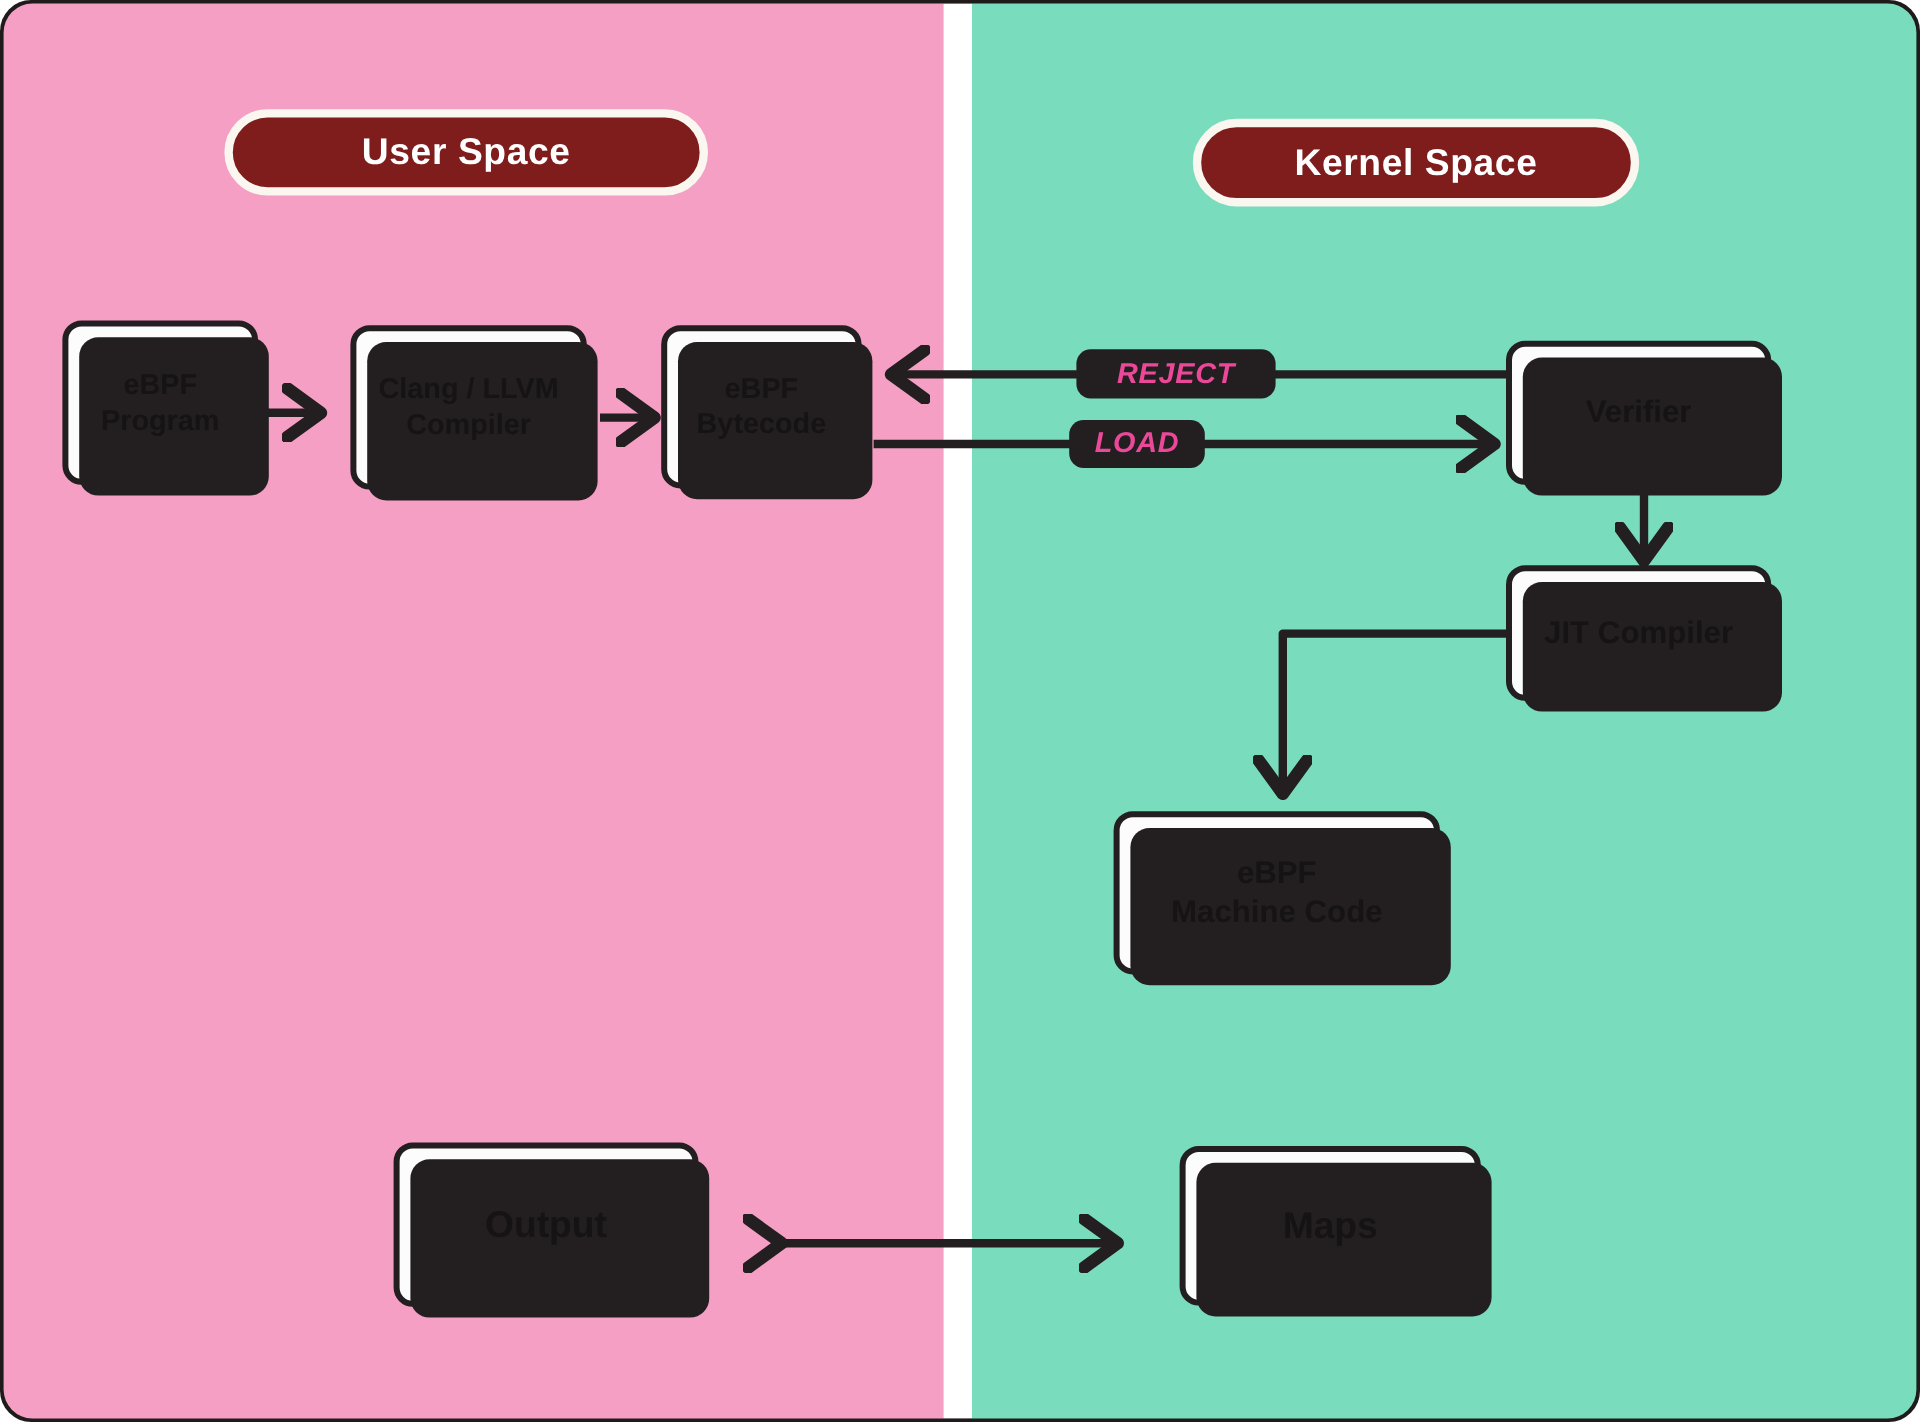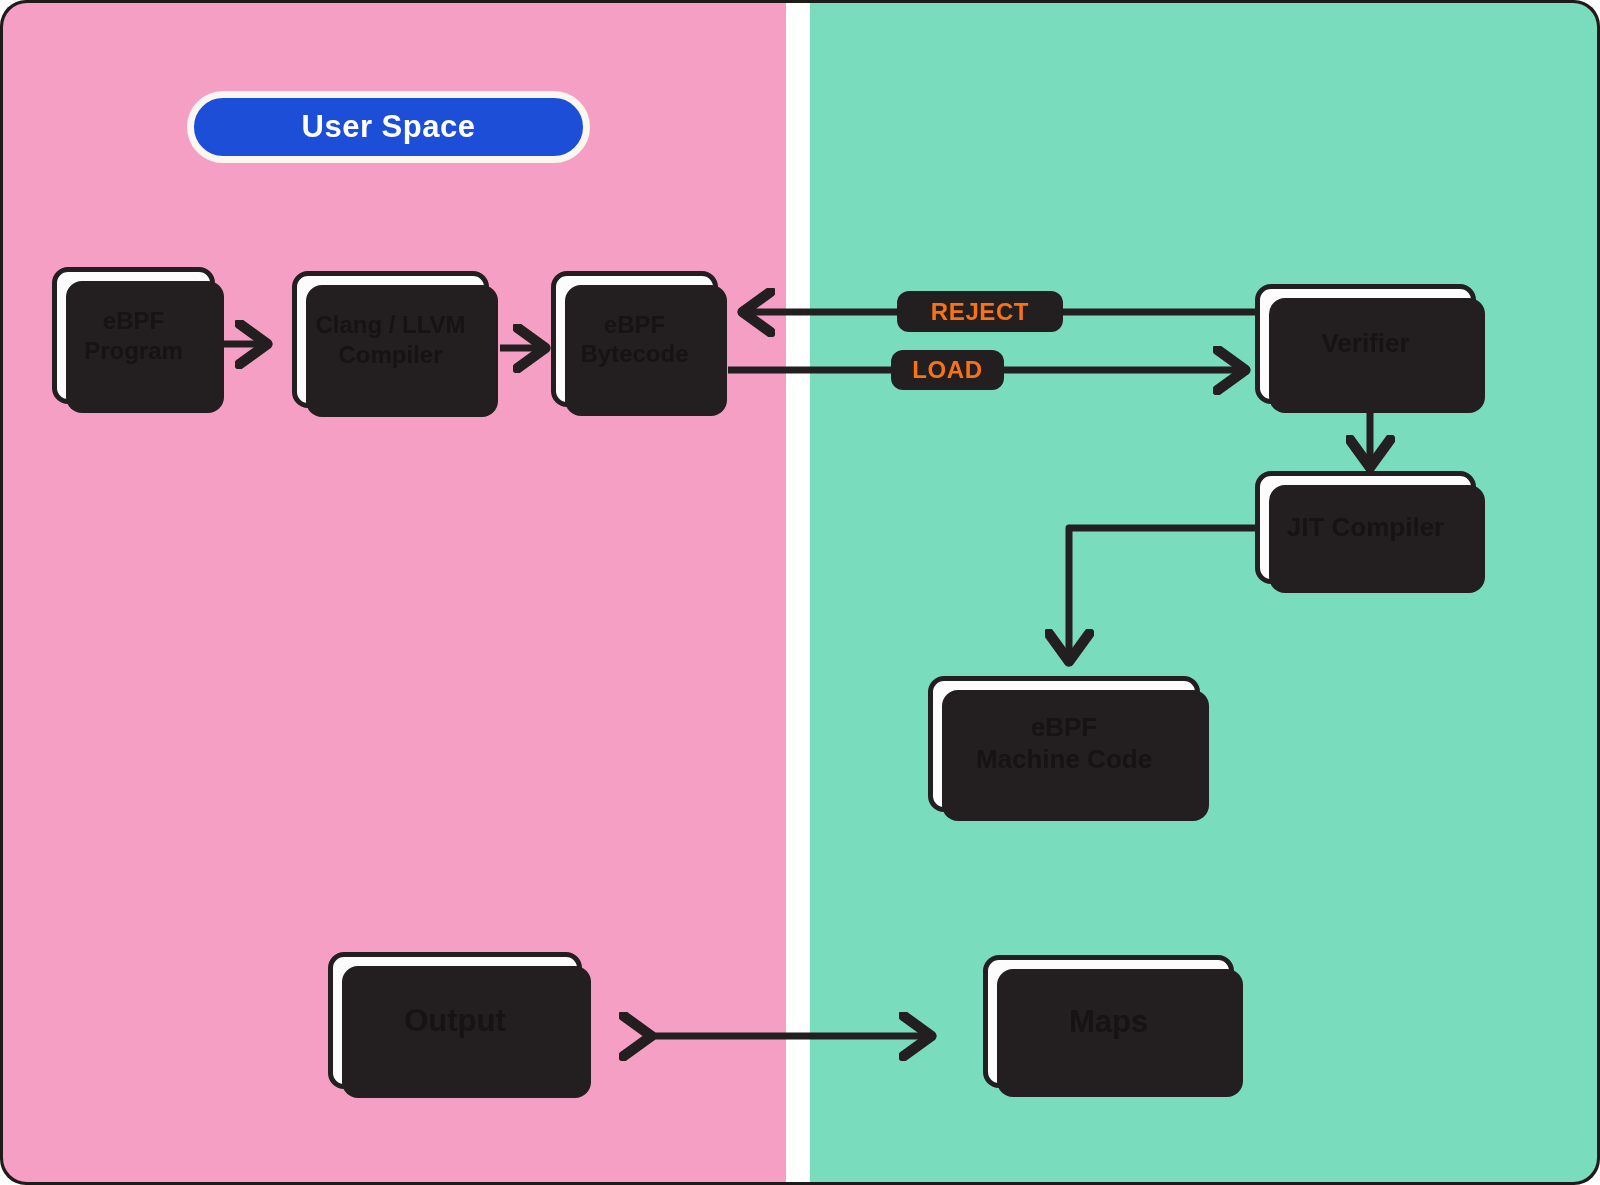--- a/index.html
+++ b/index.html
@@ -43,21 +43,21 @@
     width: 24px;
     background: #ffffff;
   }
 
   
   .pill {
     position: absolute;
     display: flex;
     align-items: center;
     justify-content: center;
-    background: #1d4ed8;
+    background: #7f1d1d;
     color: #ffffff;
     border: 7px solid #FAF6F0;
     border-radius: 999px;
     font-weight: bold;
     letter-spacing: 0.5px;
     box-sizing: border-box;
     white-space: nowrap;
   }
 
   
@@ -88,26 +88,27 @@
     z-index: -1;
   }
 
   
   .edge-label {
     position: absolute;
     display: flex;
     align-items: center;
     justify-content: center;
     background: #231F20;
-    color: #f97316;
+    color: #ec4899;
     border-radius: 12px;
     font-weight: bold;
     letter-spacing: 0.6px;
     z-index: 6;
     white-space: nowrap;
+    font-style: italic;
   }
 
   
   .caption {
     position: absolute;
     text-align: center;
     color: #6E8278;
     font-weight: bold;
     line-height: 1.35;
     z-index: 3;
@@ -150,20 +151,23 @@
     <line x1="1370" y1="404" x2="1370" y2="466" stroke="#231F20" stroke-width="7" marker-end="url(#head)"></line>
 
     <path d="M1256,528 L1069,528 L1069,660" fill="none" stroke="#231F20" stroke-width="7" stroke-linecap="round" stroke-linejoin="round" marker-end="url(#head)"></path>
 
     <line x1="650" y1="1036" x2="930" y2="1036" stroke="#231F20" stroke-width="7" marker-start="url(#head)" marker-end="url(#head)"></line>
   </svg>
 
   <div class="pill" style="left:187px; top:91px; width:403px; height:72px; font-size:31px;">
     <span>User Space</span>
   </div>
+  <div class="pill" style="left:994px; top:99px; width:372px; height:73px; font-size:31px;">
+    <span>Kernel Space</span>
+  </div>
 
   <div class="node" style="left:52px; top:267px; width:163px; height:137px; font-size:24px;">
     <div>
       <div>eBPF</div>
       <div>Program</div>
     </div>
   </div>
 
   <div class="node" style="left:292px; top:271px; width:197px; height:137px; font-size:24px;">
     <div>

